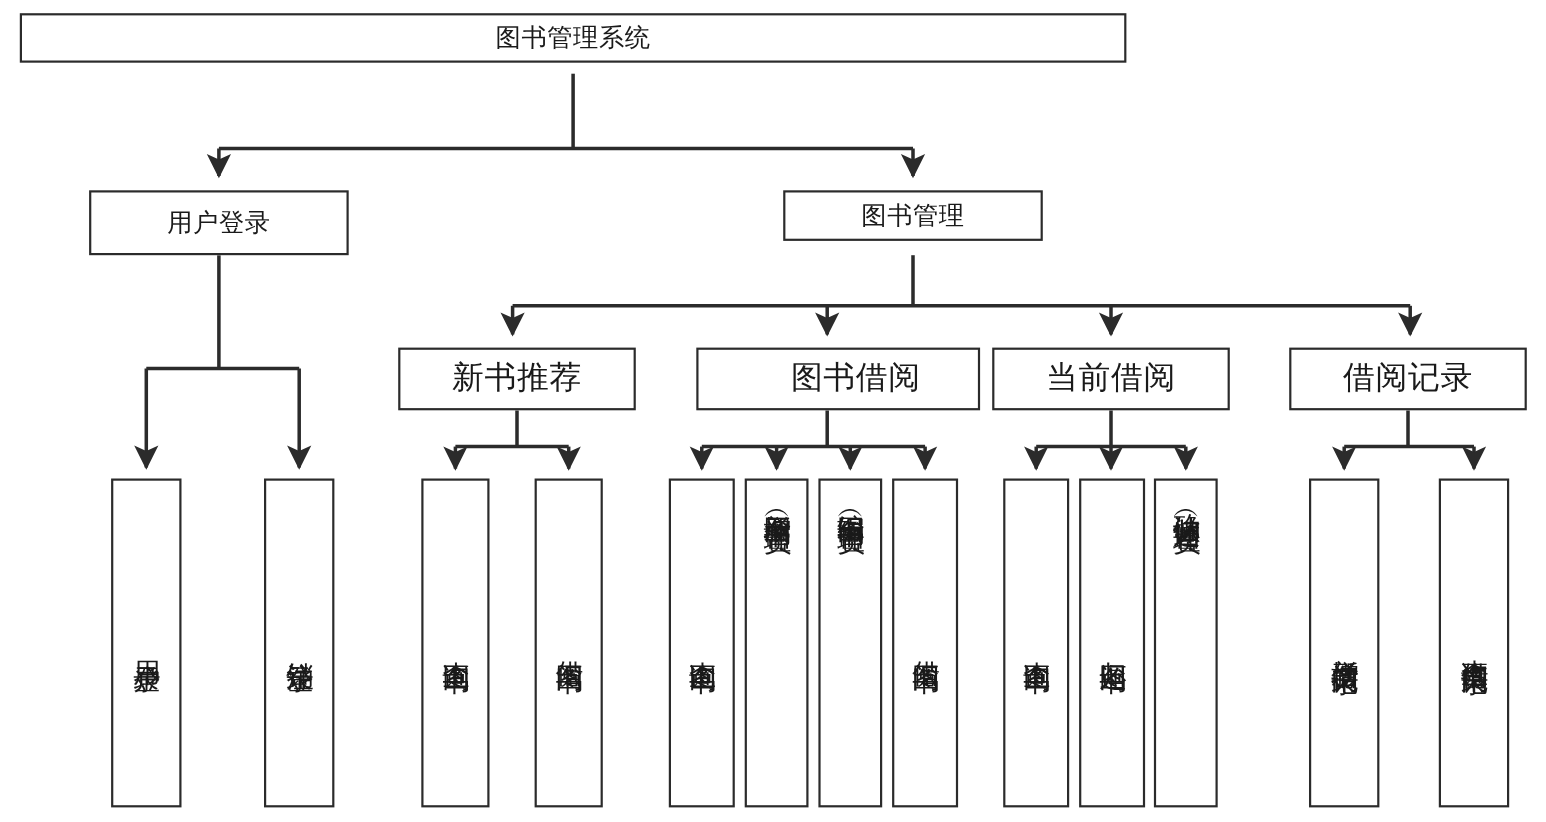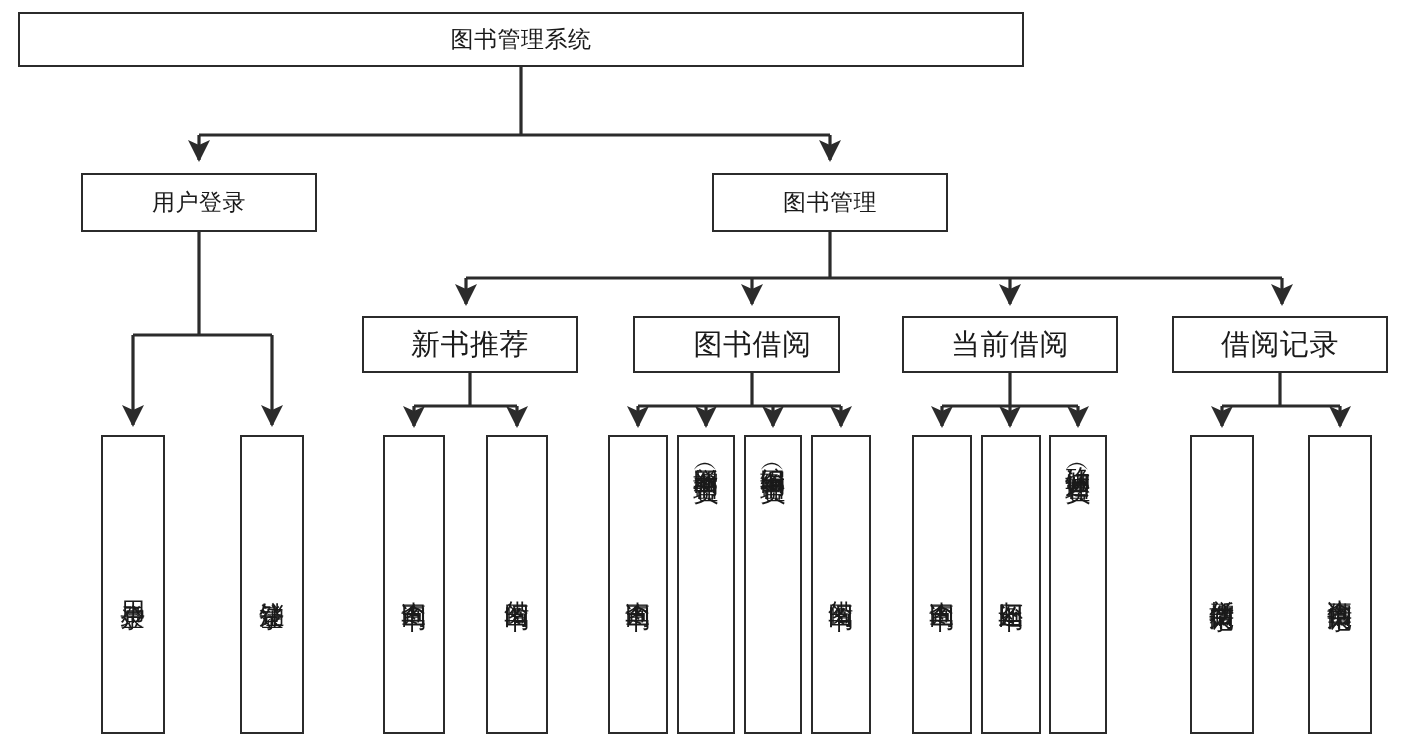--- a/index.html
+++ b/index.html
@@ -122,37 +122,37 @@
       <path d="M1010,406 L1010,426" marker-end="url(#arrow)"></path>
       <path d="M1078,406 L1078,426" marker-end="url(#arrow)"></path>
 
       <path d="M1280,373 L1280,406"></path>
       <path d="M1222,406 L1340,406"></path>
       <path d="M1222,406 L1222,426" marker-end="url(#arrow)"></path>
       <path d="M1340,406 L1340,426" marker-end="url(#arrow)"></path>
     </g>
   </svg>
 
-  <div class="node root" style="left:18px; top:12px; width:1006px; height:55px;">
+  <div class="node root" style="left:18px; top:12px; width:1006px; height:45px;">
     <span class="label">图书管理系统</span>
   </div>
 
   <div class="node lvl1" style="left:81px; top:173px; width:236px; height:59px;">
     <span class="label">用户登录</span>
   </div>
 
-  <div class="node lvl1" style="left:712px; top:173px; width:236px; height:59px;">
+  <div class="node lvl1" style="left:712px; top:173px; width:236px; height:46px;">
     <span class="label">图书管理</span>
   </div>
 
   <div class="node lvl2" style="left:362px; top:316px; width:216px; height:57px;">
     <span class="label">新书推荐</span>
   </div>
 
-  <div class="node lvl2" style="left:633px; top:316px; width:207px; height:57px;padding-left:32px;">
+  <div class="node lvl2" style="left:633px; top:316px; width:258px; height:57px;padding-left:32px;">
     <span class="label">图书借阅</span>
   </div>
 
   <div class="node lvl2" style="left:1172px; top:316px; width:216px; height:57px;">
     <span class="label">借阅记录</span>
   </div>
 
   <div class="node lvl2" style="left:902px; top:316px; width:216px; height:57px;">
     <span class="label">当前借阅</span>
   </div>

